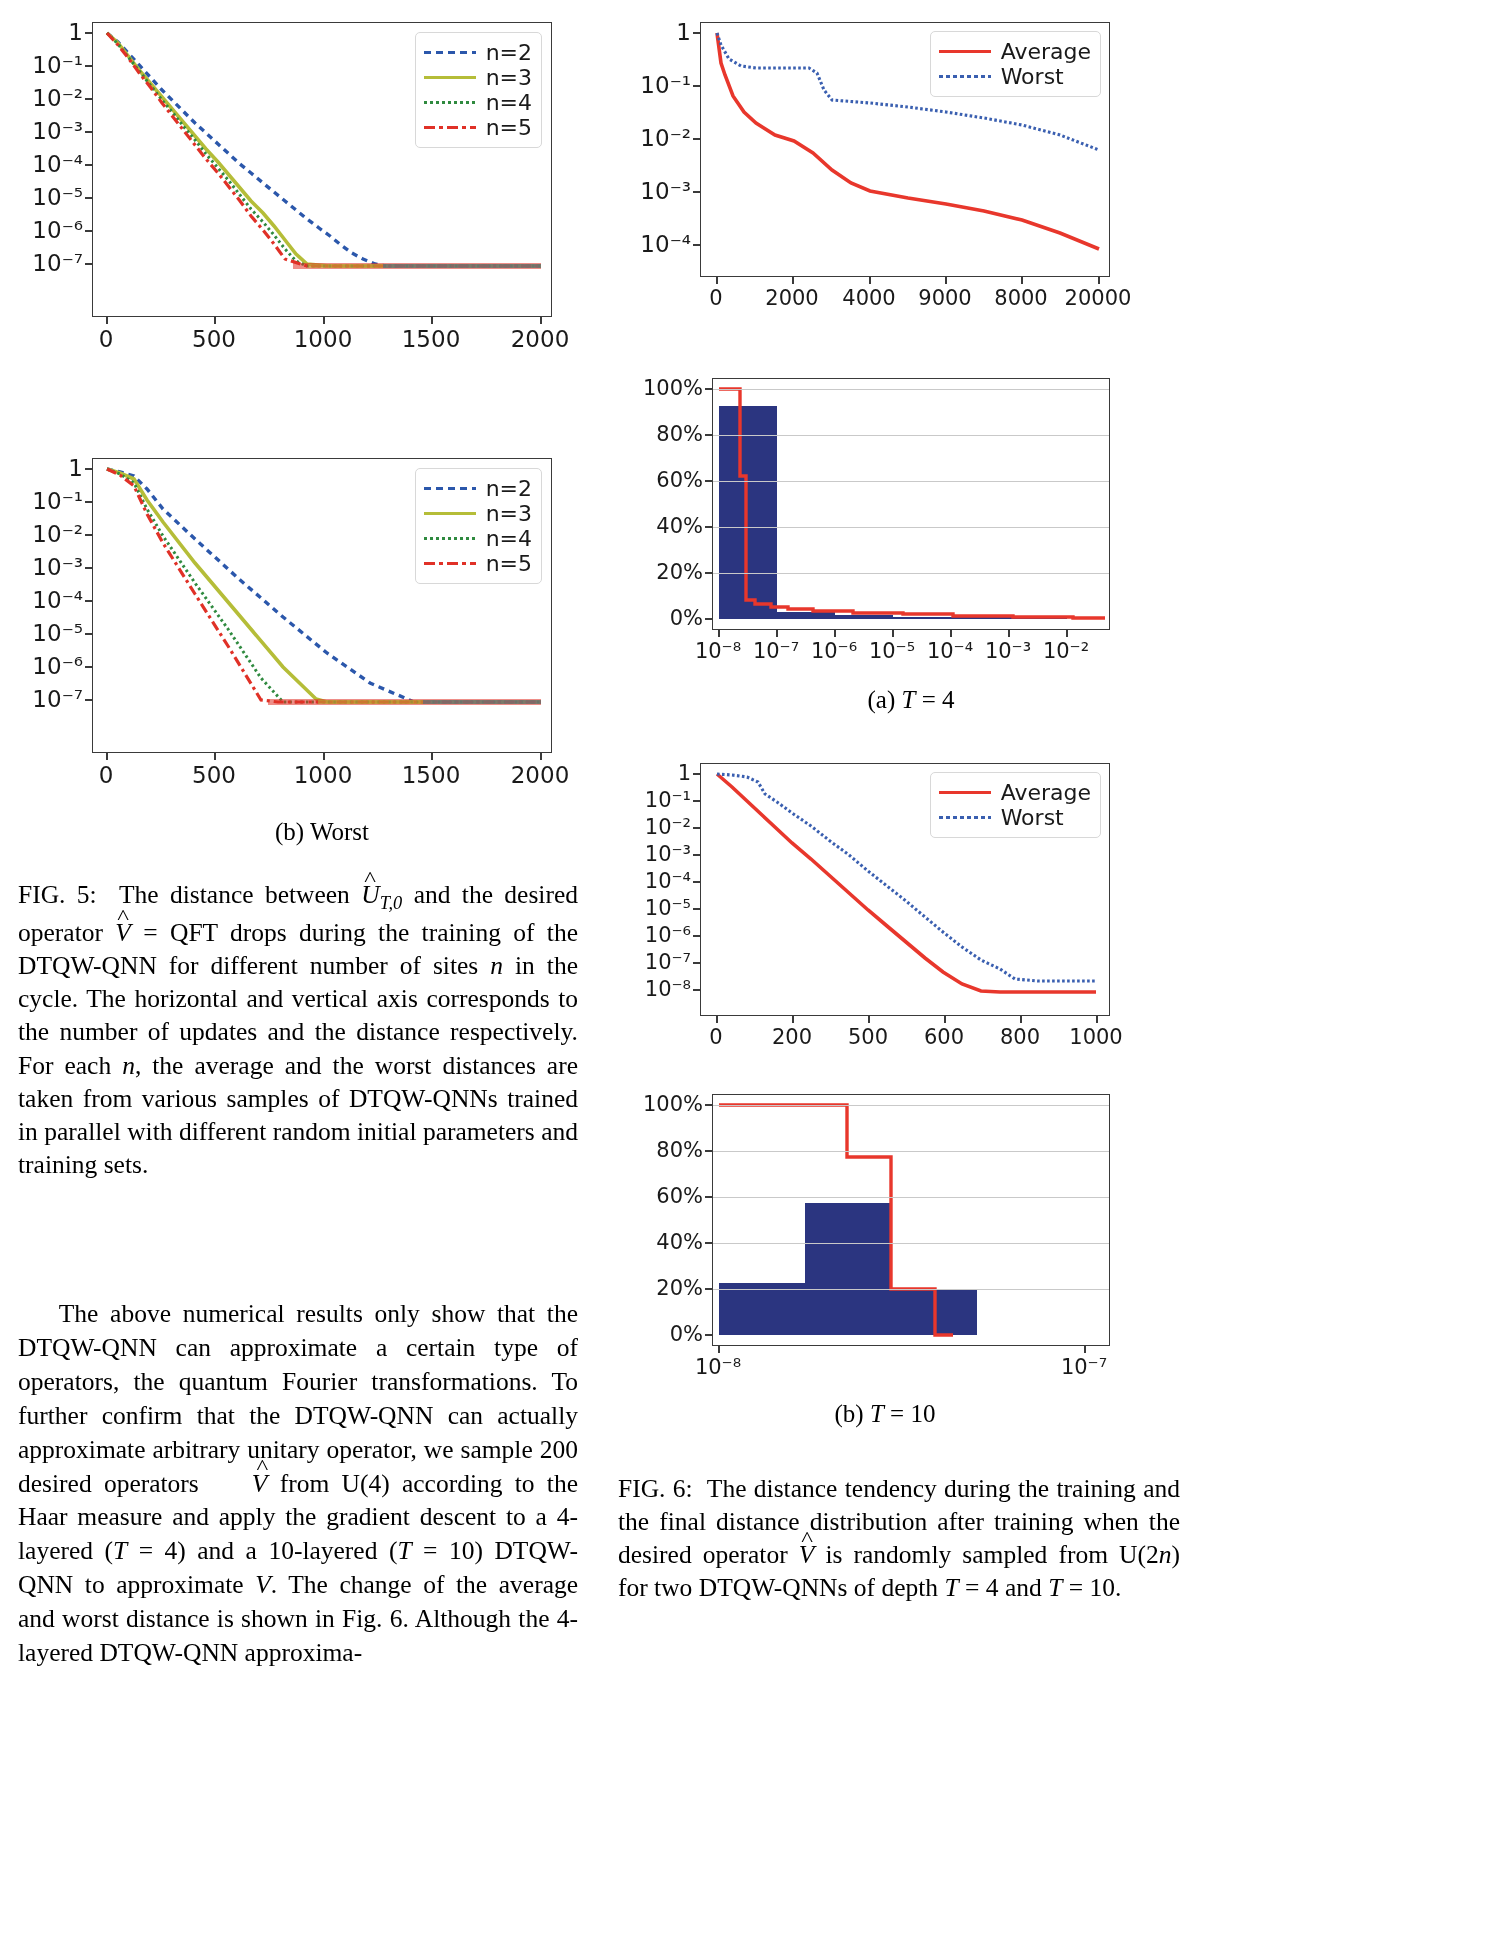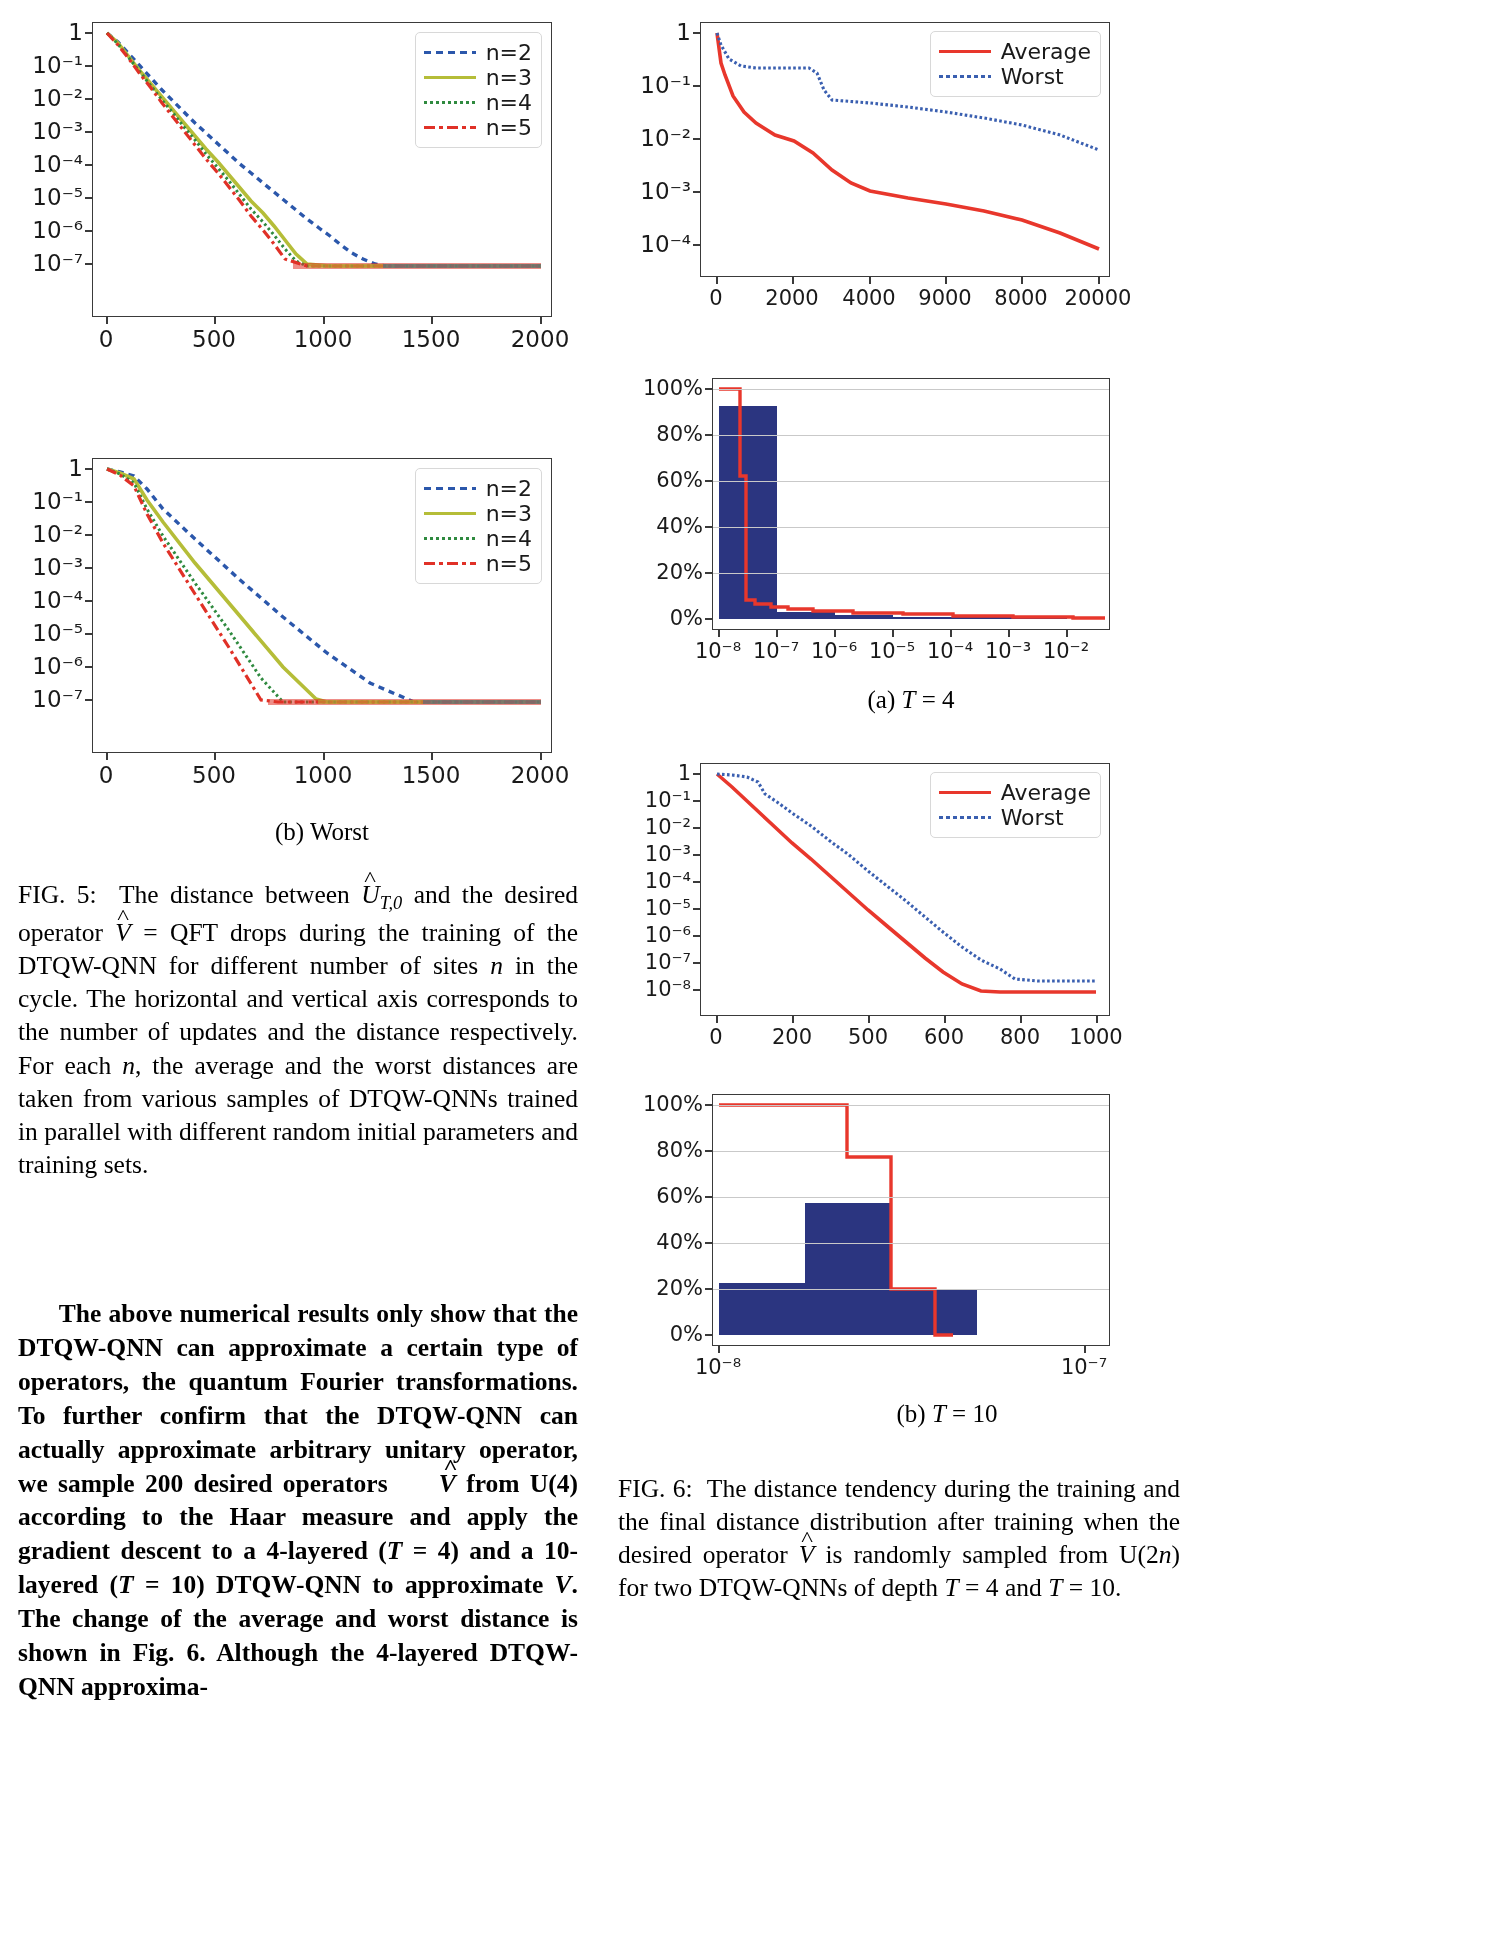--- a/index.html
+++ b/index.html
@@ -41,21 +41,21 @@
   .solid-blue-dot{background:repeating-linear-gradient(to right,#3a5fb0 0 4px,transparent 4px 7px);}
 
   
   .subcap{position:absolute;text-align:center;font-size:25px;
           font-family:"Liberation Serif",serif;}
   .subcap em{font-style:italic;}
   .caption{position:absolute;font-size:25.5px;line-height:1.30;
            text-align:justify;font-family:"Liberation Serif",serif;}
   .body-par{position:absolute;font-size:25.5px;line-height:1.33;
             text-align:justify;font-family:"Liberation Serif",serif;}
-  .indent{text-indent:1.6em;font-weight:bold;}
+  .indent{text-indent:1.6em;}
   .hat{position:relative;display:inline-block;font-style:italic;}
   .hat::after{content:"^";position:absolute;left:50%;top:-0.62em;
               transform:translateX(-50%) scaleX(1.15);font-style:normal;font-size:0.85em;}
   .sub{font-size:0.72em;vertical-align:sub;font-style:italic;}
   i.mvar{font-style:italic;}
   svg{display:block;}
 </style>
 </head>
 <body>
 
@@ -411,21 +411,21 @@
       <div class="tickmark tm-y" style="top:148px;"></div>
   <div class="tickmark tm-y" style="top:194px;"></div>
       <div class="tickmark tm-y" style="top:240px;"></div>
 
   <div class="xtick small" style="left:6px;">10⁻⁸</div>
   <div class="xtick small" style="left:372px;">10⁻⁷</div>
   <div class="tickmark tm-x" style="left:6px;"></div>
       <div class="tickmark tm-x" style="left:372px;"></div>
 </div>
 
-<div class="subcap" style="left:748px;top:1400px;width:398px;">(b) <em>T</em> = 10</div>
+<div class="subcap" style="left:686px;top:1400px;width:398px;">(b) <em>T</em> = 10</div>
 
 <div class="caption" style="left:618px;top:1472px;width:562px;">
   FIG. 6:&nbsp; The distance tendency during the training and the final distance distribution
   after training when the desired operator <span class="hat">V</span> is randomly sampled from
   U(2<i class="mvar">n</i>) for two DTQW-QNNs of depth <i class="mvar">T</i> = 4 and
   <i class="mvar">T</i> = 10.
 </div>
 
 </div>
 

